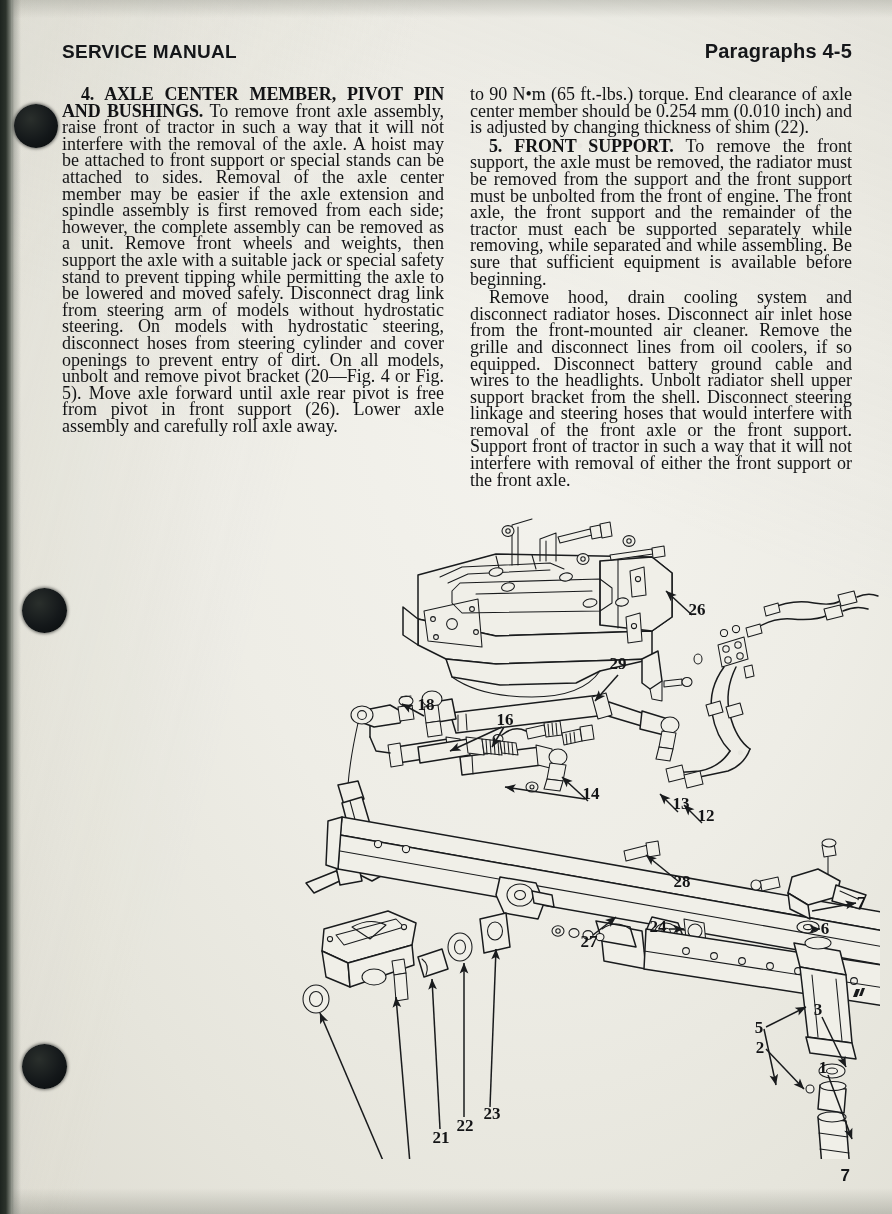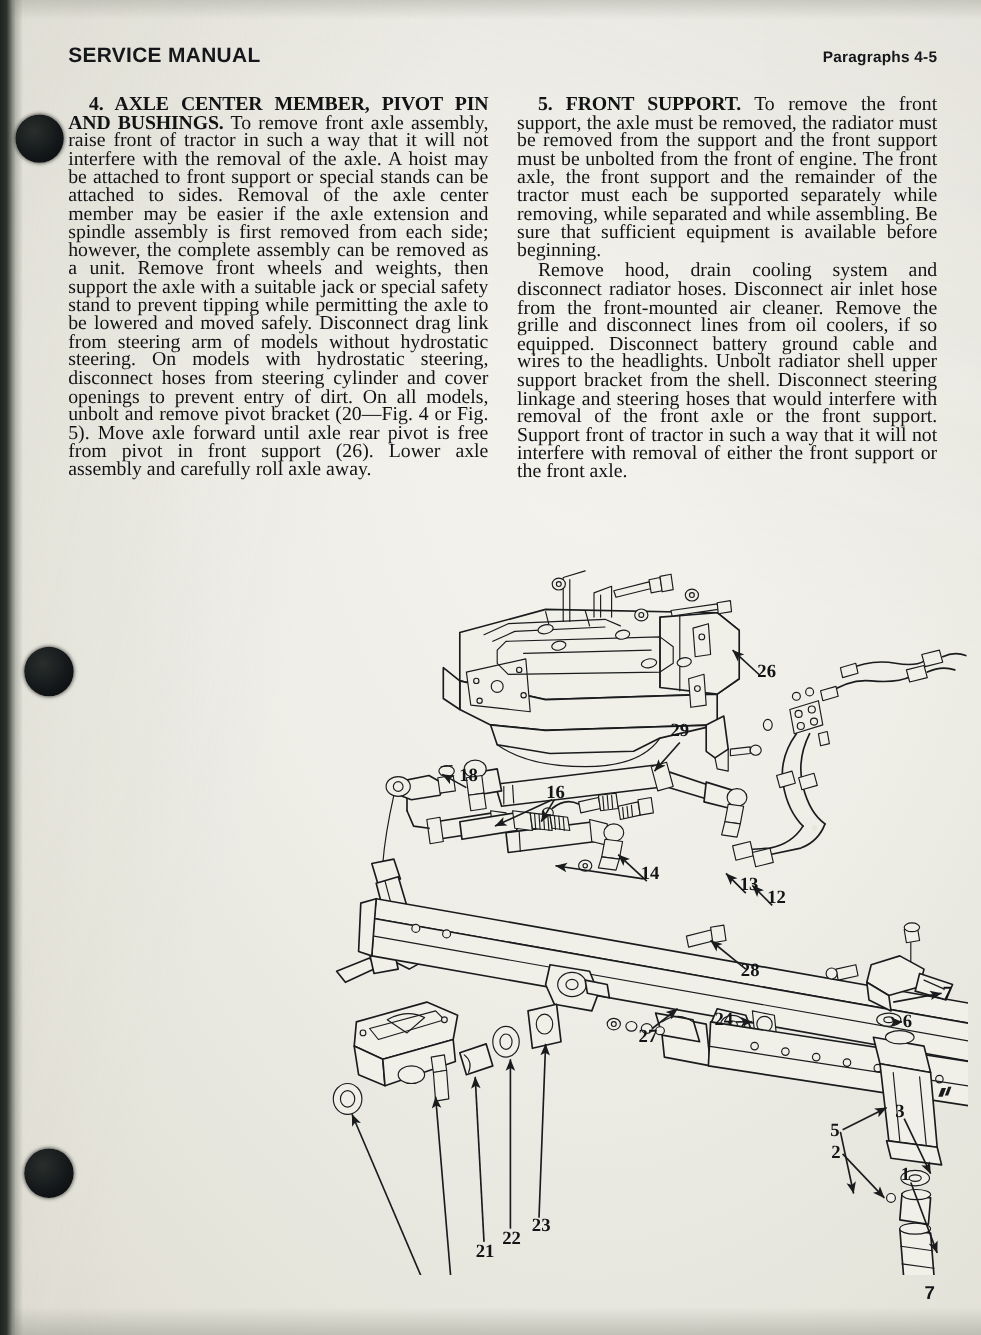--- a/index.html
+++ b/index.html
@@ -52,21 +52,21 @@
   }
 
   
   #hdr{
     position:absolute;left:62px;top:40px;width:790px;z-index:5;
     display:flex;align-items:baseline;justify-content:space-between;
     font-family:"Liberation Sans", sans-serif;
     font-weight:bold;color:#15171a;gap:38px;
   }
   #hdr .left{font-size:19px;letter-spacing:.3px;}
-  #hdr .right{font-size:14px;letter-spacing:.2px;text-align:right;}
+  #hdr .right{font-size:20px;letter-spacing:.2px;text-align:right;}
 
   
   .col{
     position:absolute;z-index:5;width:382px;
     font-size:18px;line-height:16.6px;
     text-align:justify;
     color:#121315;
     font-family:"Liberation Serif", serif;
     -webkit-font-smoothing:none;
   }
@@ -115,20 +115,21 @@
   <div id="hdr">
     <div class="left">SERVICE MANUAL</div>
     <div class="right">Paragraphs 4-5</div>
   </div>
 
   <div class="col" id="colL">
     <p><b class="hd">4. AXLE CENTER MEMBER, PIVOT PIN AND BUSHINGS.</b><span> To remove front axle assembly, raise front of tractor in such a way that it will not interfere with the removal of the axle. A hoist may be attached to front support or special stands can be attached to sides. Removal of the axle center member may be easier if the axle extension and spindle assembly is first removed from each side; however, the complete assembly can be removed as a unit. Remove front wheels and weights, then support the axle with a suitable jack or special safety stand to prevent tipping while permitting the axle to be lowered and moved safely. Disconnect drag link from steering arm of models without hydrostatic steering. On models with hydrostatic steering, disconnect hoses from steering cylinder and cover openings to prevent entry of dirt. On all models, unbolt and remove pivot bracket (20—Fig. 4 or Fig. 5). Move axle forward until axle rear pivot is free from pivot in front support (26). Lower axle assembly and carefully roll axle away.</span></p>
   </div>
 
   <div class="col" id="colR">
+    <p style="text-indent:0">to 90 N•m (65 ft.-lbs.) torque. End clearance of axle center member should be 0.254 mm (0.010 inch) and is adjusted by changing thickness of shim (22).</p>
     <p><b class="hd">5. FRONT SUPPORT.</b><span> To remove the front support, the axle must be removed, the radiator must be removed from the support and the front support must be unbolted from the front of engine. The front axle, the front support and the remainder of the tractor must each be supported separately while removing, while separated and while assembling. Be sure that sufficient equipment is available before beginning.</span></p>
     <p>Remove hood, drain cooling system and disconnect radiator hoses. Disconnect air inlet hose from the front-mounted air cleaner. Remove the grille and disconnect lines from oil coolers, if so equipped. Disconnect battery ground cable and wires to the headlights. Unbolt radiator shell upper support bracket from the shell. Disconnect steering linkage and steering hoses that would interfere with removal of the front axle or the front support. Support front of tractor in such a way that it will not interfere with removal of either the front support or the front axle.</p>
   </div>
 
 
   <div id="fig">
   <svg viewBox="0 0 580 660" xmlns="http://www.w3.org/2000/svg">
     <defs>
       <style>
         .ln{fill:none;stroke:#191b1d;stroke-width:1.5;stroke-linecap:round;stroke-linejoin:round;}

